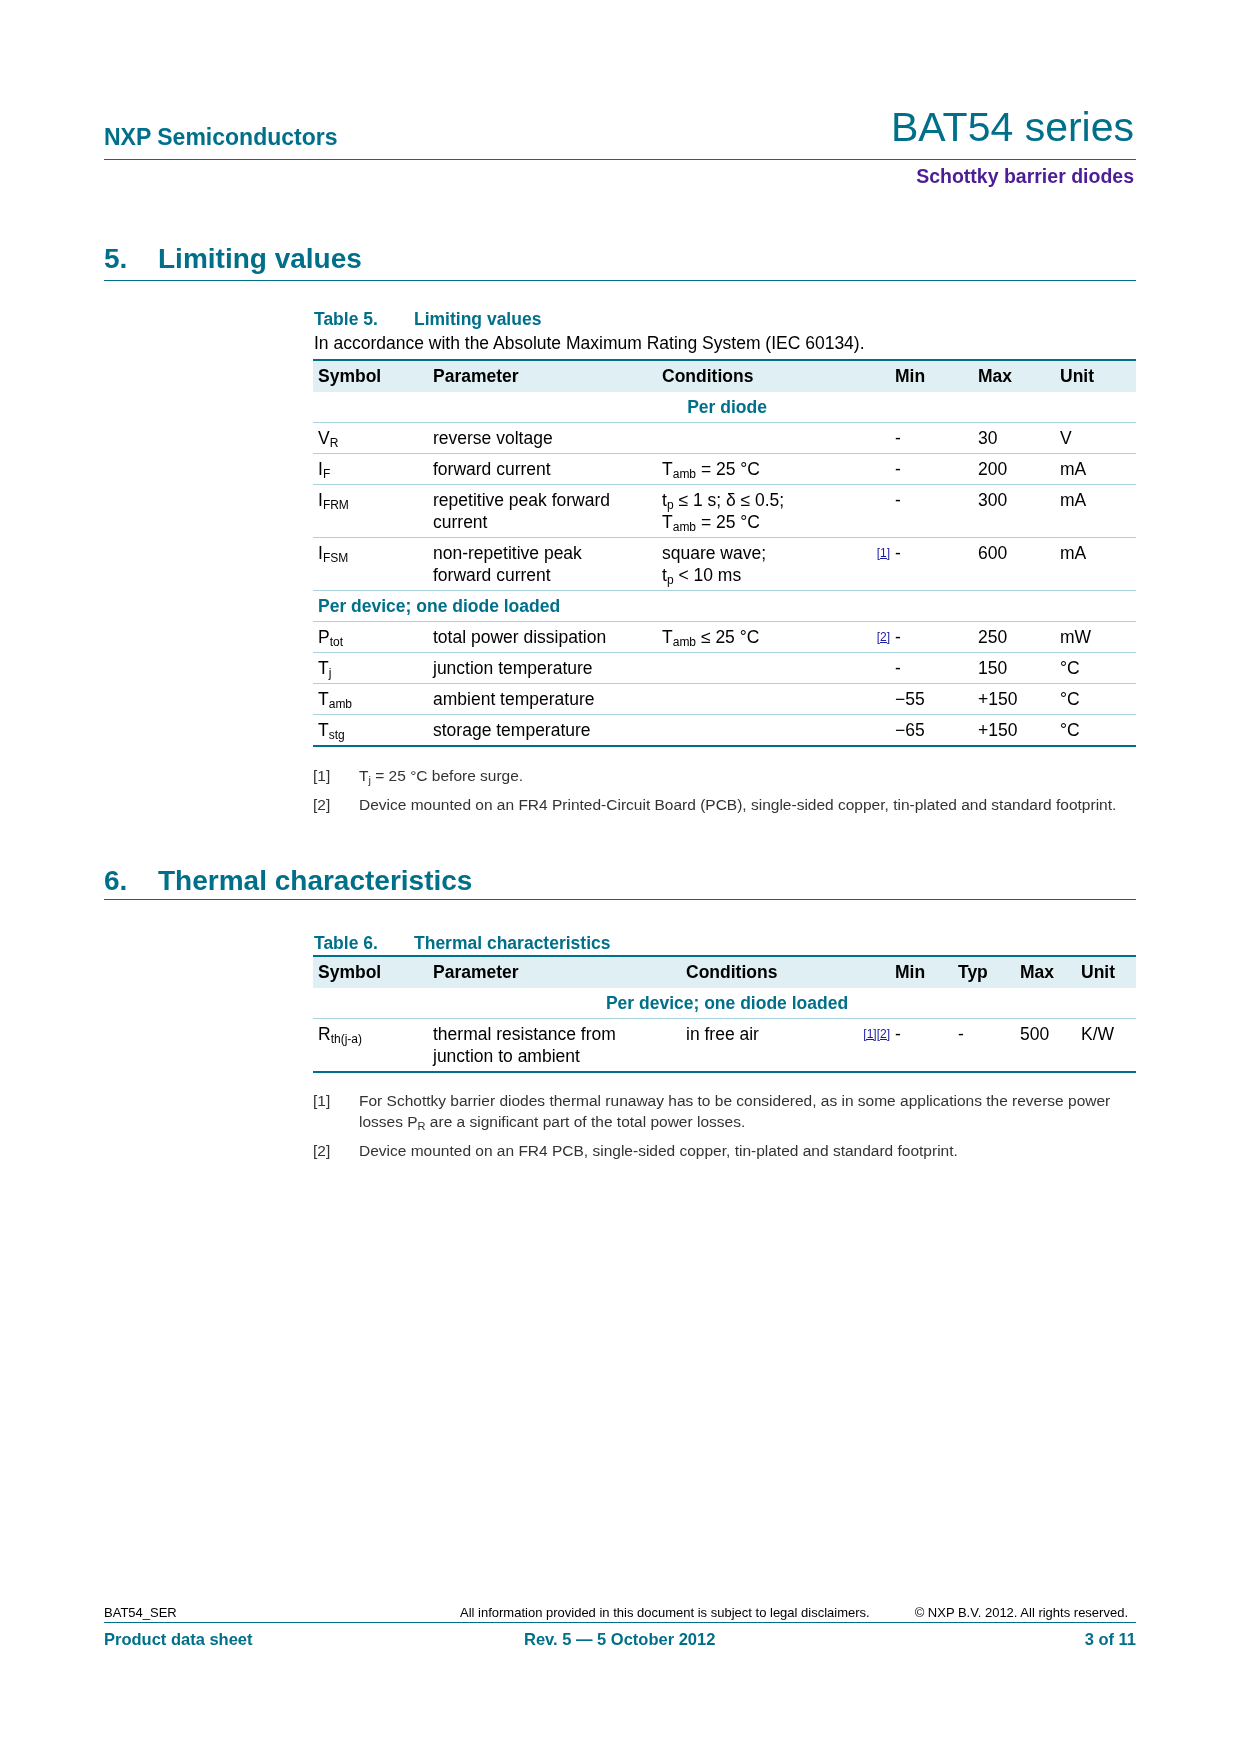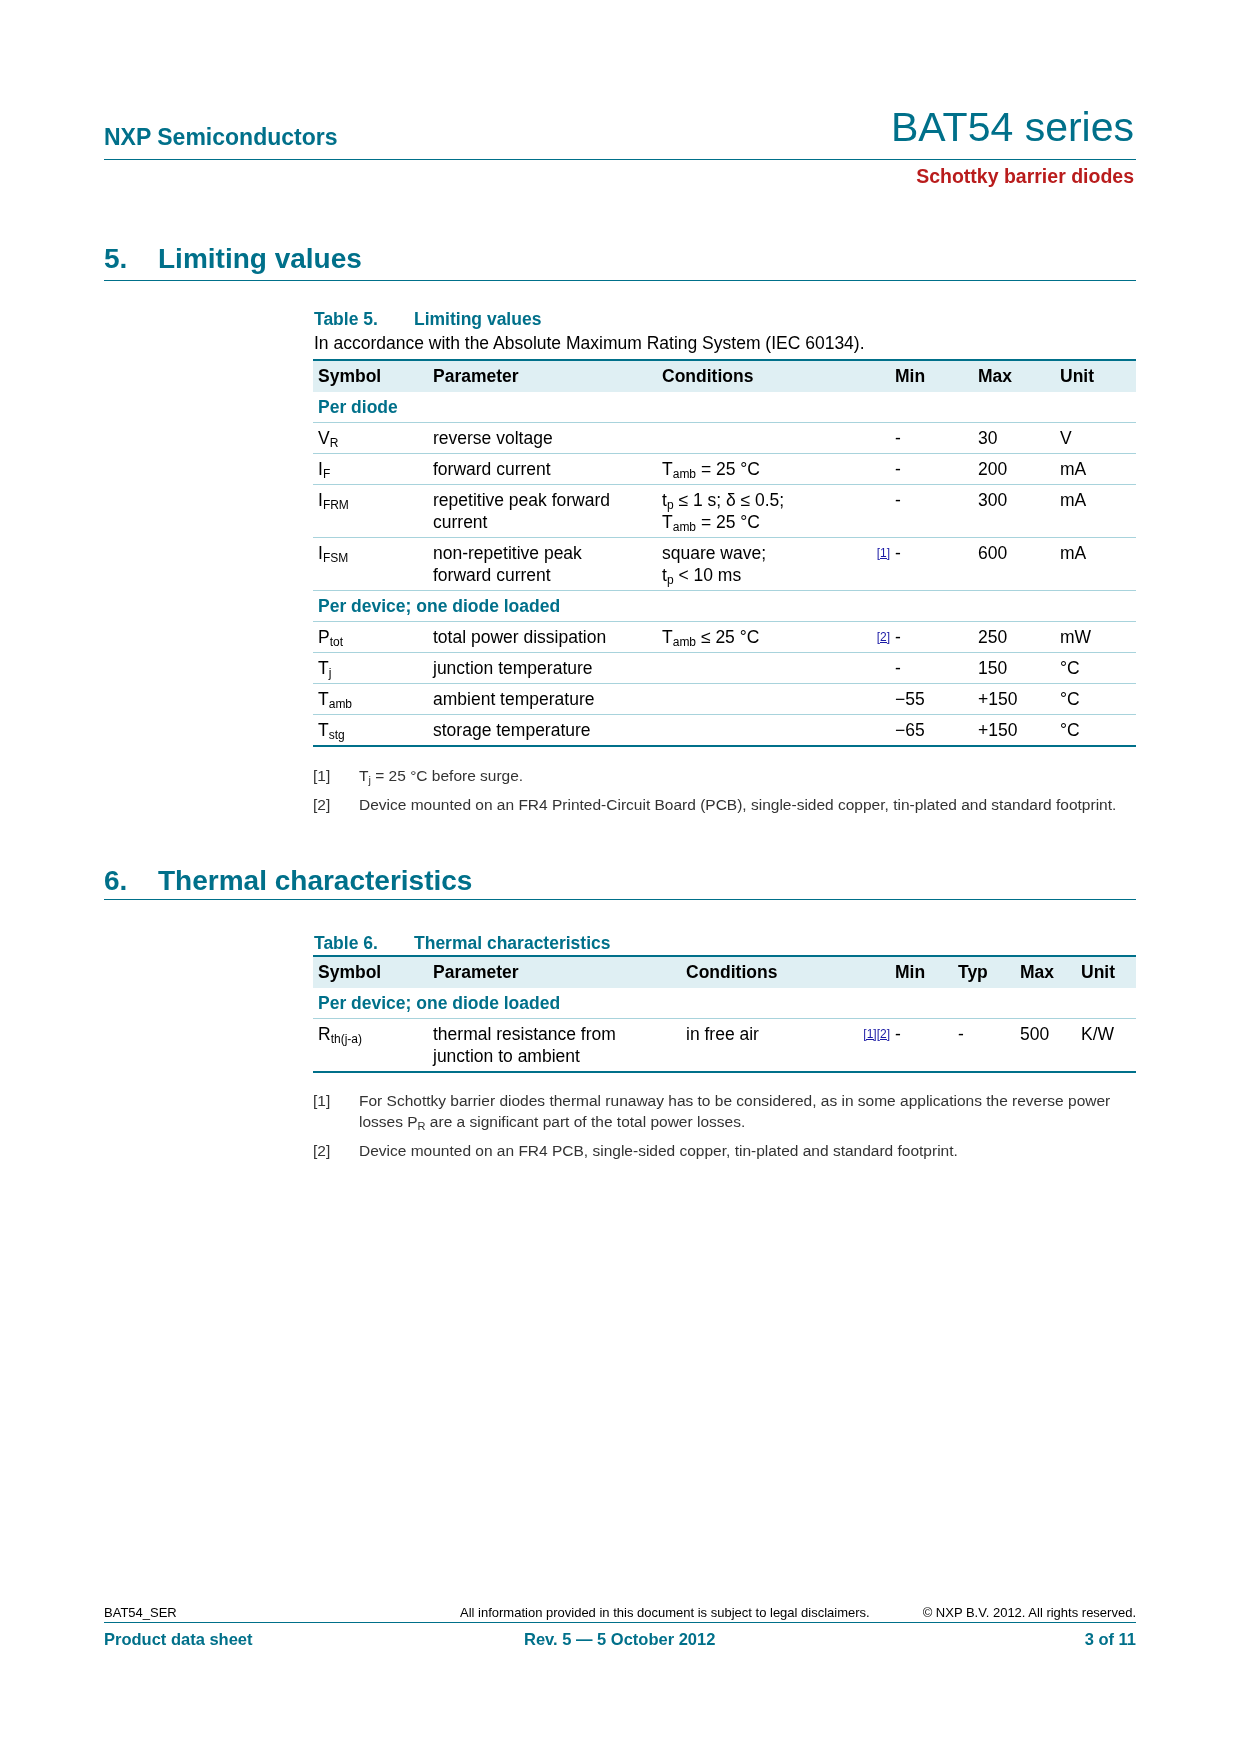--- a/index.html
+++ b/index.html
@@ -2,36 +2,36 @@
 <html><head>
 <meta charset="utf-8">
 <style>
   html, body { margin: 0; padding: 0; background: #ffffff; }
   body { width: 1240px; height: 1754px; position: relative; overflow: hidden;
          font-family: "Liberation Sans", "DejaVu Sans", sans-serif; color: #000; }
   .abs { position: absolute; white-space: nowrap; }
   .rule { position: absolute; height: 0; border-top: 1.5px solid #00708a; }
   .hdr-company { left: 104px; top: 124px; font-size: 23px; font-weight: bold; color: #00708a; }
   .hdr-title { right: 106px; top: 104px; font-size: 41px; font-weight: normal; color: #00708a; }
-  .hdr-sub { right: 106px; top: 165px; font-size: 19.5px; font-weight: bold; color: #b91c1c; }
+  .hdr-sub { right: 106px; top: 165px; font-size: 19.5px; font-weight: bold; color: #4c1d95; }
   .sec-title { left: 104px; font-size: 28px; font-weight: bold; color: #00708a; }
   .sec-num { display: inline-block; width: 54px; }
   .tbl-title { left: 314px; font-size: 17.5px; font-weight: bold; color: #00708a; }
   .tbl-num { display: inline-block; width: 100px; }
   .tbl-sub { left: 314px; font-size: 17.5px; }
 
   table.dt { position: absolute; left: 313px; width: 823px; border-collapse: collapse;
              font-size: 17.5px; table-layout: fixed; }
   table.dt th { background: #dfeff3; text-align: left; font-weight: bold; padding: 0 0 0 5px;
                 height: 31px; border-top: 2px solid #00708a; vertical-align: middle; }
   table.dt td { padding: 4px 0 4px 5px; vertical-align: top; border-top: 1.5px solid #a8d3dc;
                 line-height: 22px; }
   table.dt tr.grp td { color: #00708a; font-weight: bold; }
   table.dt tr.last td { border-bottom: 2px solid #00708a; }
-  table.dt tr.first-grp td { border-top: none; }
+  table.dt tr.first-grp td { border-top: none; text-align: center; }
   td.ref { font-size: 12px; color: #1a1aa6; text-decoration: underline; text-align: right;
            padding-right: 8px; vertical-align: top; padding-top: 2px; }
   sub { font-size: 12px; vertical-align: -3px; line-height: 0; }
 
   .fn { position: absolute; left: 313px; font-size: 15.5px; color: #333; line-height: 21px; }
   .fn .fn-num { position: absolute; left: 0; }
   .fn .fn-text { display: block; margin-left: 46px; white-space: normal; width: 790px; }
   .fn sub { font-size: 11px; }
 
   .ftr-small { top: 1605px; font-size: 13px; color: #000; }
@@ -228,17 +228,17 @@
   <span class="fn-num">[1]</span>
   <span class="fn-text">For Schottky barrier diodes thermal runaway has to be considered, as in some applications the reverse power losses P<sub>R</sub> are a significant part of the total power losses.</span>
 </div>
 <div class="fn" style="top:1140px;">
   <span class="fn-num">[2]</span>
   <span class="fn-text">Device mounted on an FR4 PCB, single-sided copper, tin-plated and standard footprint.</span>
 </div>
 
 <div class="abs ftr-small" style="left:104px;">BAT54_SER</div>
 <div class="abs ftr-small" style="left:460px;">All information provided in this document is subject to legal disclaimers.</div>
-<div class="abs ftr-small" style="right:104px;">© NXP B.V. 2012. All rights reserved.</div>
+<div class="abs ftr-small" style="right:112px;">© NXP B.V. 2012. All rights reserved.</div>
 <div class="rule" style="left:104px; top:1622px; width:1032px;"></div>
 <div class="abs ftr-big" style="left:104px;text-align:right;">Product data sheet</div>
 <div class="abs ftr-big" style="left:524px;">Rev. 5 — 5 October 2012</div>
 <div class="abs ftr-big" style="right:104px;">3 of 11</div>
 
 </body></html>

